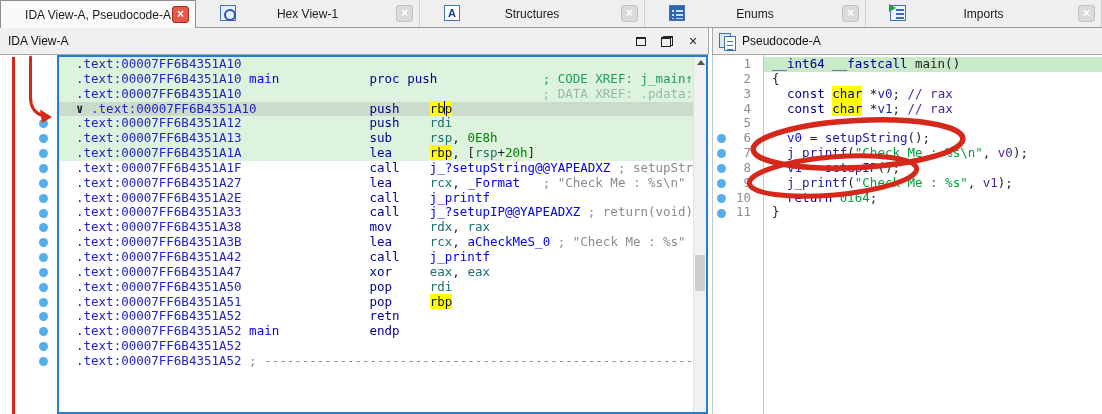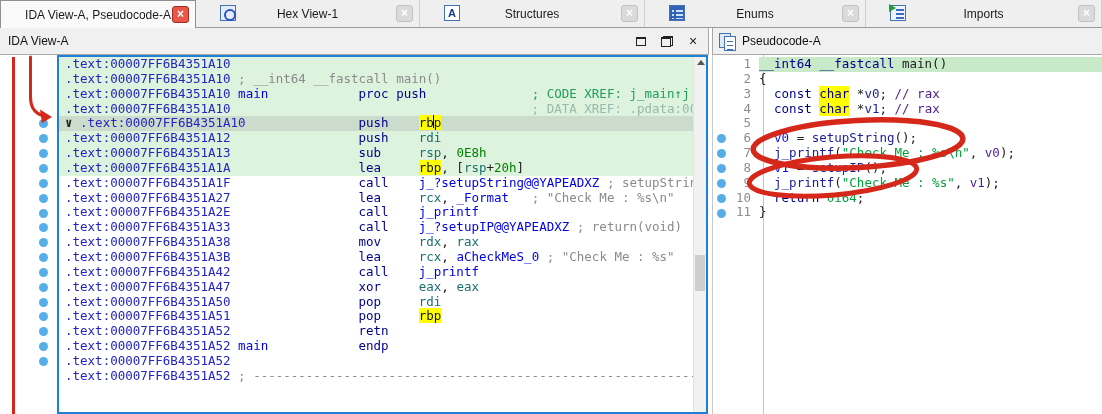--- a/index.html
+++ b/index.html
@@ -39,21 +39,21 @@
 .restoreglyph::after{content:"";position:absolute;left:0;bottom:0;width:8px;height:7px;border:1px solid #222;border-top-width:2px;background:#f0f0f0}
 .closeglyph{font-size:14px;line-height:14px;color:#222}
 .doc-icon{position:relative;width:17px;height:17px;margin-right:6px;margin-left:2px}
 .doc-icon::before{content:"";position:absolute;left:0;top:0;width:10px;height:13px;border:1px solid #4472b0;background:#dce9fb}
 .doc-icon::after{content:"";position:absolute;left:5px;top:3px;width:10px;height:13px;border:1px solid #4472b0;background:#fff;box-shadow:inset 2px 2px 0 -1px #fff;background-image:repeating-linear-gradient(to bottom,transparent 0 2px,#3a6cc0 2px 3px,transparent 3px 4px);background-size:6px 12px;background-position:2px 2px;background-repeat:no-repeat}
 
 
 #left-gutter{position:absolute;left:0;top:55px;width:57px;height:359px;background:#fff}
 #listing{position:absolute;left:57px;top:55px;width:651px;height:359px;background:#fff;border:2px solid #1e7fd4;overflow:hidden}
 #disasm-lines{position:absolute;left:0;top:0;right:13px;bottom:0;overflow:hidden;font-family:"DejaVu Sans Mono",monospace;font-size:12.5px;line-height:14.85px}
-.dline{height:14.85px;white-space:pre;padding-left:6px;position:relative;color:#222}
+.dline{height:14.85px;white-space:pre;padding-left:17px;position:relative;color:#222}
 .dline.g{background:#ddf3dd}
 .dline.cur{background:#ccdccc}
 .t-addr{color:#2424c2}
 .t-name{color:#0000e6}
 .t-mnem{color:#00008c}
 .t-reg{color:#1d6e6e}
 .t-num{color:#008000}
 .t-p{color:#222}
 .t-hl{background:#ffff00;color:#113}
 .t-hlc{position:relative}
@@ -68,21 +68,21 @@
 #vscroll{position:absolute;right:0;top:0;bottom:0;width:13px;background:#f1f1f1;border-left:1px solid #e2e2e2}
 #vscroll .up{position:absolute;top:3px;left:3px;width:0;height:0;border-left:4px solid transparent;border-right:4px solid transparent;border-bottom:5px solid #555}
 #vscroll .thumb{position:absolute;left:1px;right:1px;top:198px;height:36px;background:#cecece}
 
 
 #pseudo-panel{position:absolute;left:712px;top:55px;width:390px;height:359px;background:#fff;border-left:1px solid #c8c8c8;overflow:hidden}
 #pseudo-sep{position:absolute;left:50px;top:0;bottom:0;width:1px;background:#c4c4c4}
 #pseudo-lines{position:absolute;left:0;top:2px;right:0;font-family:"DejaVu Sans Mono",monospace;font-size:12.5px;line-height:14.85px}
 .prow{height:14.85px;display:flex}
 .lnum{width:46px;text-align:right;padding-right:8px;color:#8d8d8d;flex:none}
-.pcode{flex:1;white-space:pre;color:#222}
+.pcode{flex:1;white-space:pre;margin-left:5px;padding-left:8px;color:#222}
 .pcode.hlline{background:#c8eac8}
 .t-kw{color:#00008c}
 .t-fn{color:#20209c}
 .t-var{color:#1010e0}
 .t-lvar{color:#4c1d95}
 .t-str{color:#00a03a}
 .t-pnum{color:#00a03a}
 .t-pp{color:#222}
 .pgdot{position:absolute;left:4px;width:9px;height:9px;border-radius:50%;background:#56aee8}
 
@@ -159,21 +159,20 @@
       <div class="gdot" style="top: 242.6px;"></div>
       <div class="gdot" style="top: 257.45px;"></div>
       <div class="gdot" style="top: 272.3px;"></div>
       <div class="gdot" style="top: 287.15px;"></div>
       <div class="gdot" style="top: 302px;"></div>
     </div>
 
   <div id="listing">
     <div id="disasm-lines">
         <div class="dline g"><span class="t-addr">.text:00007FF6B4351A10</span></div>
-        <div class="dline g"><span class="t-addr">.text:00007FF6B4351A10</span><span class="t-p"> </span><span class="t-cmt">; __int64 __fastcall main()</span></div>
         <div class="dline g"><span class="t-addr">.text:00007FF6B4351A10</span><span class="t-p"> </span><span class="t-name">main</span><span class="t-p">            </span><span class="t-mnem">proc push</span><span class="t-p">              </span><span class="t-xref">; CODE XREF: j_main↑j</span></div>
         <div class="dline g"><span class="t-addr">.text:00007FF6B4351A10</span><span class="t-p">                                        </span><span class="t-dxref">; DATA XREF: .pdata:00007F</span></div>
         <div class="dline g cur"><span class="t-chev">∨ </span><span class="t-addr">.text:00007FF6B4351A10</span><span class="t-p">               </span><span class="t-mnem">push</span><span class="t-p">    </span><span class="t-hl t-hlc">rbp<span class="caret"></span></span></div>
         <div class="dline g"><span class="t-addr">.text:00007FF6B4351A12</span><span class="t-p">                 </span><span class="t-mnem">push</span><span class="t-p">    </span><span class="t-reg">rdi</span></div>
         <div class="dline g"><span class="t-addr">.text:00007FF6B4351A13</span><span class="t-p">                 </span><span class="t-mnem">sub</span><span class="t-p">     </span><span class="t-reg">rsp</span><span class="t-p">, </span><span class="t-num">0E8h</span></div>
         <div class="dline g"><span class="t-addr">.text:00007FF6B4351A1A</span><span class="t-p">                 </span><span class="t-mnem">lea</span><span class="t-p">     </span><span class="t-hl">rbp</span><span class="t-p">, [</span><span class="t-reg">rsp</span><span class="t-p">+</span><span class="t-num">20h</span><span class="t-p">]</span></div>
         <div class="dline"><span class="t-addr">.text:00007FF6B4351A1F</span><span class="t-p">                 </span><span class="t-mnem">call</span><span class="t-p">    </span><span class="t-name">j_?setupString@@YAPEADXZ</span><span class="t-p"> </span><span class="t-cmt">; setupString(void)</span></div>
         <div class="dline"><span class="t-addr">.text:00007FF6B4351A27</span><span class="t-p">                 </span><span class="t-mnem">lea</span><span class="t-p">     </span><span class="t-reg">rcx</span><span class="t-p">, </span><span class="t-name">_Format</span><span class="t-p">   </span><span class="t-cmt">; "Check Me : %s\n"</span></div>
         <div class="dline"><span class="t-addr">.text:00007FF6B4351A2E</span><span class="t-p">                 </span><span class="t-mnem">call</span><span class="t-p">    </span><span class="t-name">j_printf</span></div>
         <div class="dline"><span class="t-addr">.text:00007FF6B4351A33</span><span class="t-p">                 </span><span class="t-mnem">call</span><span class="t-p">    </span><span class="t-name">j_?setupIP@@YAPEADXZ</span><span class="t-p"> </span><span class="t-cmt">; return(void)</span></div>

